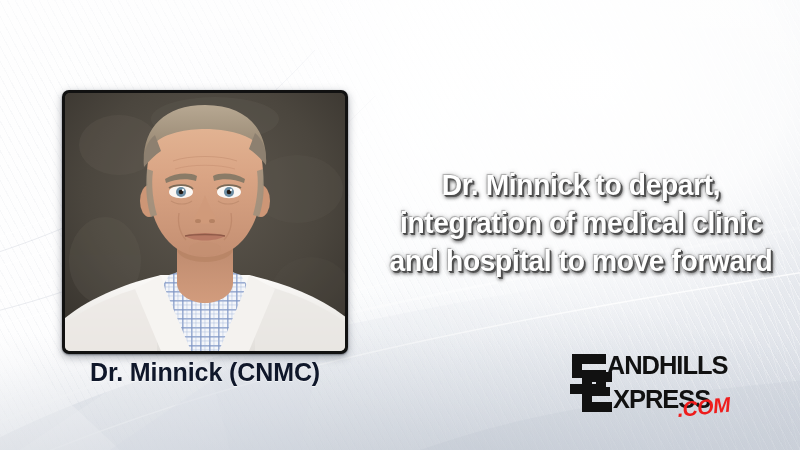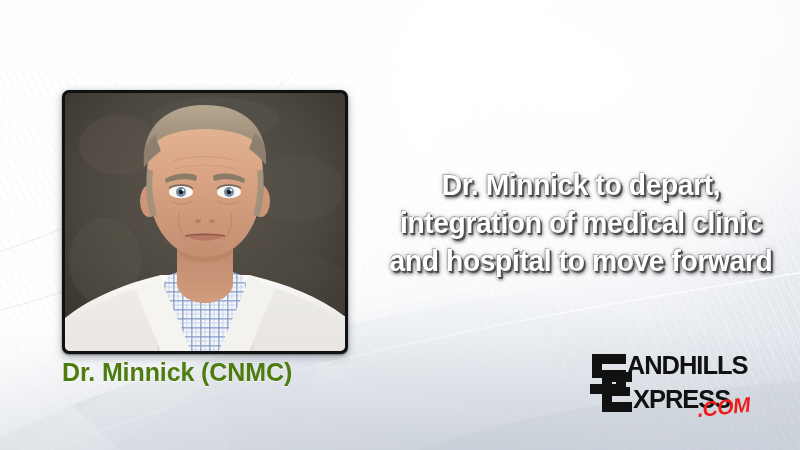--- a/index.html
+++ b/index.html
@@ -122,24 +122,25 @@
     width: 100%;
     height: 100%;
   }
 
   
   .caption {
     position: absolute;
     left: 62px;
     top: 358px;
     width: 286px;
+    text-align: center;
     font-family: "Liberation Sans", sans-serif;
     font-size: 25px;
     font-weight: 700;
-    color: #4d7c0f;
+    color: #0f172a;
     letter-spacing: -0.1px;
     white-space: nowrap;
     text-shadow: 0 1px 0 rgba(255,255,255,0.6);
   }
 
   
   .headline {
     position: absolute;
     left: 372px;
     top: 166px;
@@ -158,21 +159,21 @@
       2px 2px 0 #565656,
       2px 3px 4px rgba(40,40,40,0.75),
       -1px -1px 1px rgba(120,120,120,0.55),
       0 0 6px rgba(90,90,90,0.45);
   }
   .headline .hl-line { display: block; white-space: nowrap; }
 
   
   .logo {
     position: absolute;
-    left: 586px;
+    left: 566px;
     top: 346px;
     width: 190px;
     height: 72px;
   }
   .logo svg { display: block; }
 </style>
 </head>
 <body>
 
 <div id="stage">

